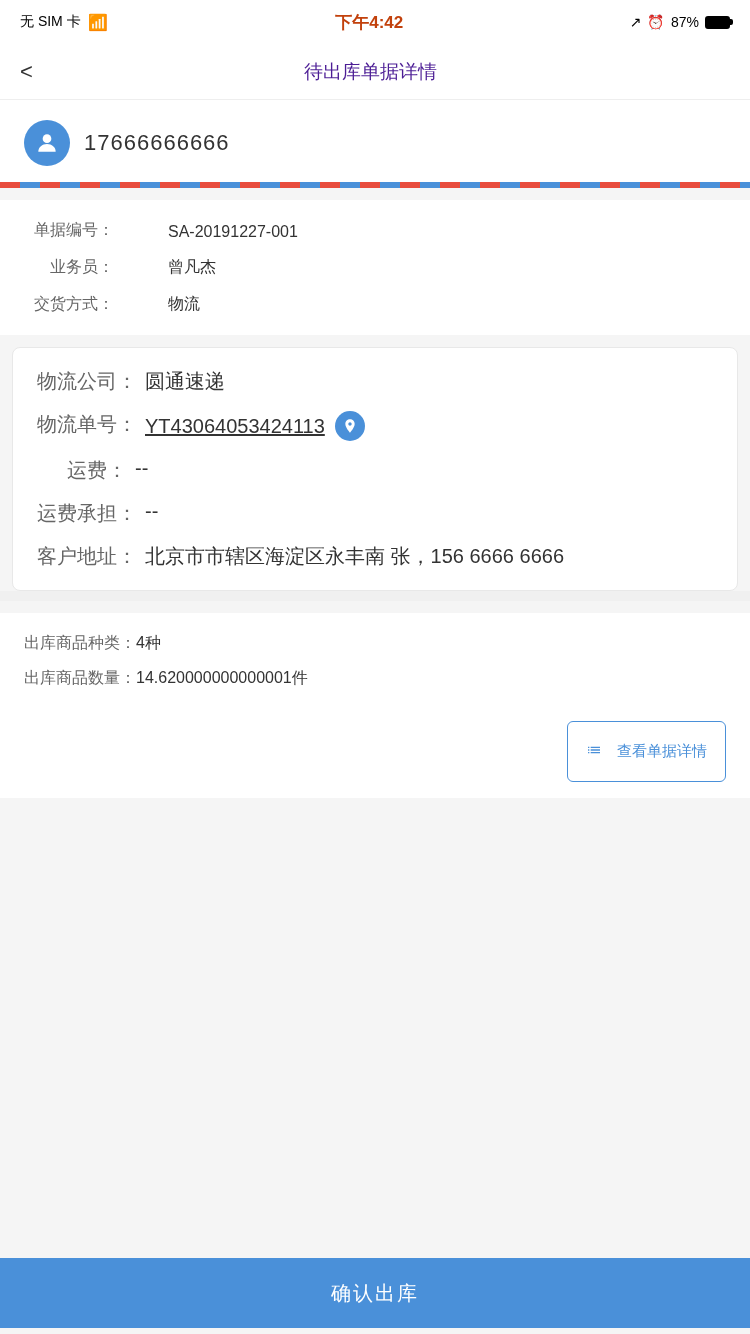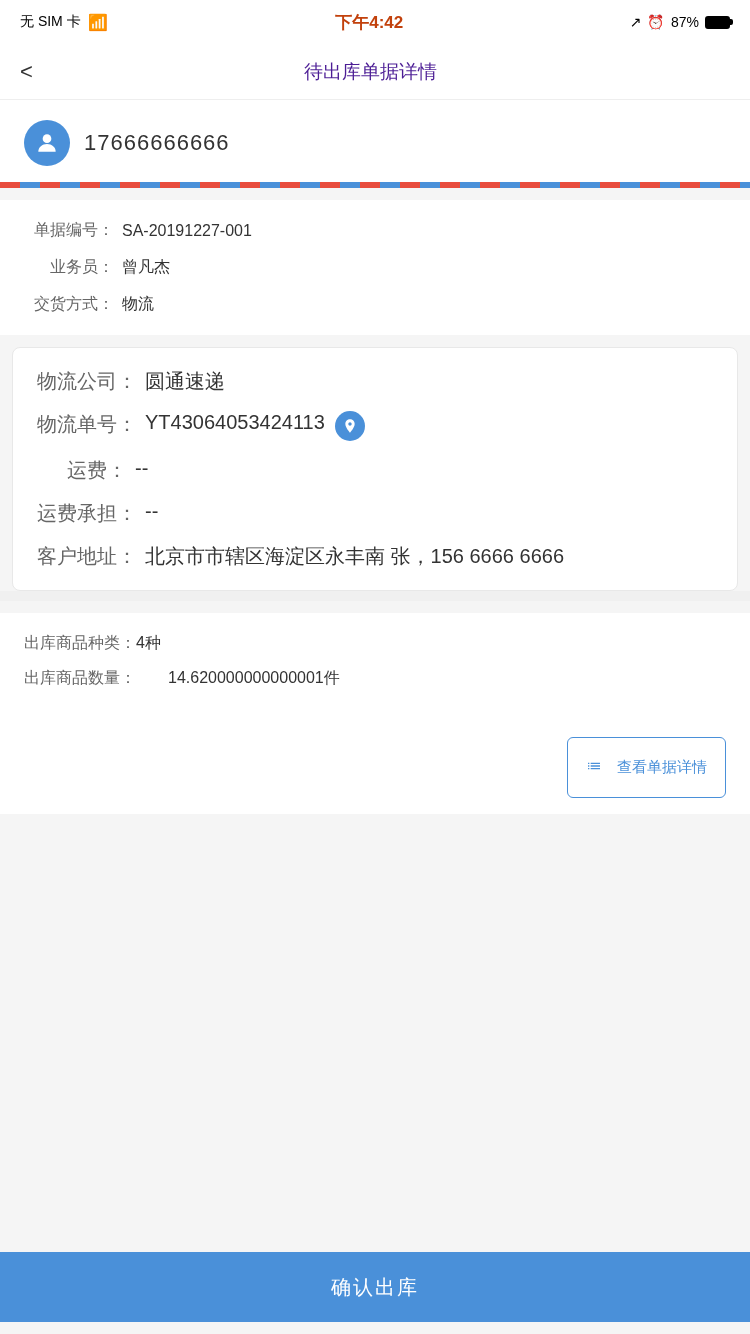--- a/index.html
+++ b/index.html
@@ -128,23 +128,24 @@
     }
 
     
     .info-section {
       background: #fff;
       margin-top: 12px;
       padding: 20px 24px;
     }
     .info-row {
       display: flex;
-      align-items: center;
+      align-items: flex-end;
       margin-bottom: 16px;
       font-size: 16px;
+      gap: 46px;
     }
     .info-row:last-child { margin-bottom: 0; }
     .info-label {
       color: #666;
       min-width: 90px;
       text-align: right;
       flex-shrink: 0;
     }
     .info-value {
       color: #333;
@@ -175,21 +176,23 @@
       text-align: right;
       flex-shrink: 0;
     }
     .logistics-value {
       color: #333;
       flex: 1;
       margin-left: 8px;
     }
     .tracking-number {
       display: flex;
+      align-items: center;
       gap: 10px;
+      text-decoration: underline;
     }
     .location-btn {
       width: 30px;
       height: 30px;
       background: #4a90d9;
       border-radius: 50%;
       display: flex;
       align-items: center;
       justify-content: center;
       cursor: pointer;
@@ -231,21 +234,21 @@
       background: #fff;
       margin-top: 12px;
       padding: 20px 24px;
     }
     .summary-row {
       display: flex;
       align-items: center;
       margin-bottom: 14px;
       font-size: 16px;
     }
-    .summary-row:last-child { margin-bottom: 16px; gap: 32px; }
+    .summary-row:last-child { margin-bottom: 0; }
     .summary-label {
       color: #666;
       min-width: 110px;
     }
     .summary-value {
       color: #333;
       flex: 1;
     }
 
     
@@ -272,21 +275,21 @@
     
     .spacer {
       flex: 1;
       background: #f5f5f5;
       min-height: 120px;
     }
 
     
     .bottom-btn {
       position: fixed;
-      bottom: 12px;
+      bottom: 6px;
       left: 0;
       width: 750px;
       height: 70px;
       background: #4a90d9;
       display: flex;
       align-items: center;
       justify-content: center;
       font-size: 20px;
       font-weight: 500;
       color: #fff;

